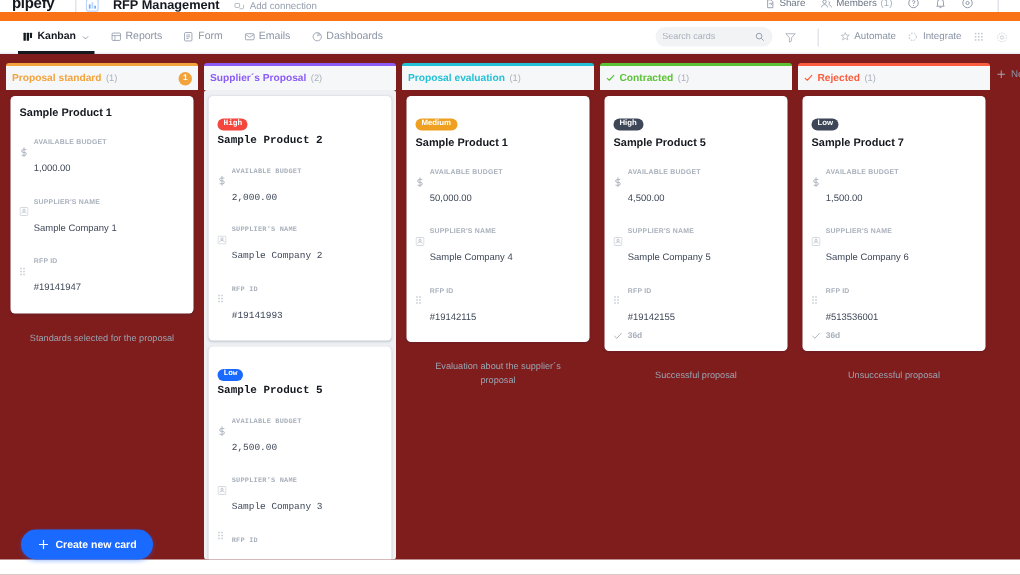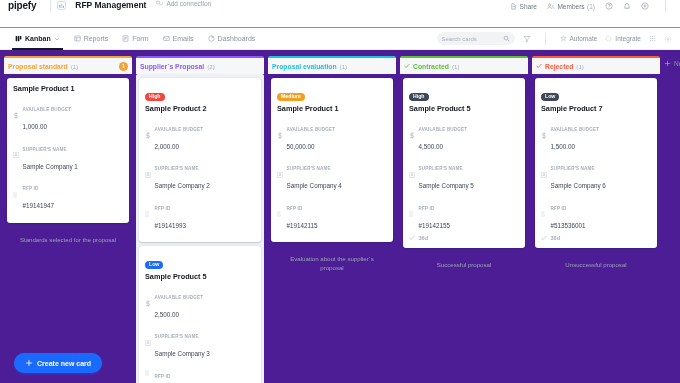--- a/index.html
+++ b/index.html
@@ -4,25 +4,25 @@
 <style>
   * { box-sizing: border-box; margin: 0; padding: 0; }
   html, body {
     width: 680px; height: 383px;
     font-family: "Liberation Sans", sans-serif;
     background: #ffffff;
     overflow: hidden;
   }
   
   .topbar {
-    height: 28px;
-    display: flex; align-items: flex-start;
+    height: 14px;
+    display: flex; align-items: flex-end;
     padding: 0 8px;
     background: #fff;
-    border-bottom: 1px solid #f97316;
+    border-bottom: 6px solid #f97316;
     position: relative;
   }
   .logo {
     font-size: 10px; font-weight: 700; color: #14181f;
     letter-spacing: -0.2px;
     padding-right: 8px;
   }
   .vdiv { width: 1px; height: 12px; background: #e2e5e9; margin: 0 6px; }
   .board-title {
     display: flex; align-items: center; gap: 9px;
@@ -68,21 +68,21 @@
   .search-box input {
     border: 0; background: transparent; outline: none;
     font-size: 6px; color: #8993a4; width: 100%;
     font-family: "Liberation Sans", sans-serif;
   }
   .search-box input::placeholder { color: #a8b0bb; }
   .tb-btn { display: flex; align-items: center; gap: 3px; font-size: 6.5px; color: #8993a4; }
   
   .board {
     height: 337px;
-    background: #4c1d95;
+    background: #7f1d1d;
     display: flex;
     padding: 6px 4px 0 4px;
     gap: 4px;
     position: relative;
     overflow: hidden;
   }
   .column {
     width: 128px; flex: 0 0 128px;
     display: flex; flex-direction: column;
   }
@@ -98,21 +98,21 @@
     margin-left: auto;
     width: 9px; height: 9px; border-radius: 50%;
     color: #fff; font-size: 5.5px; font-weight: 700;
     display: flex; align-items: center; justify-content: center;
   }
   .col-body {
     flex: 1; padding: 4px 3px;
     display: flex; flex-direction: column; gap: 4px;
     overflow: hidden;
   }
-  .col-body.tinted { background: #eef0f3; border-radius: 2px; }
+  .col-body.tinted { background: #eef0f3; border-radius: 2px; font-family: Liberation Mono, monospace; }
   
   .card {
     background: #fff;
     border-radius: 3px;
     box-shadow: 0 0.5px 1.5px rgba(9,30,66,0.18);
     padding: 6px 6px 7px 6px;
   }
   .pri-badge {
     display: inline-block;
     font-size: 5.2px; font-weight: 700; color: #fff;

